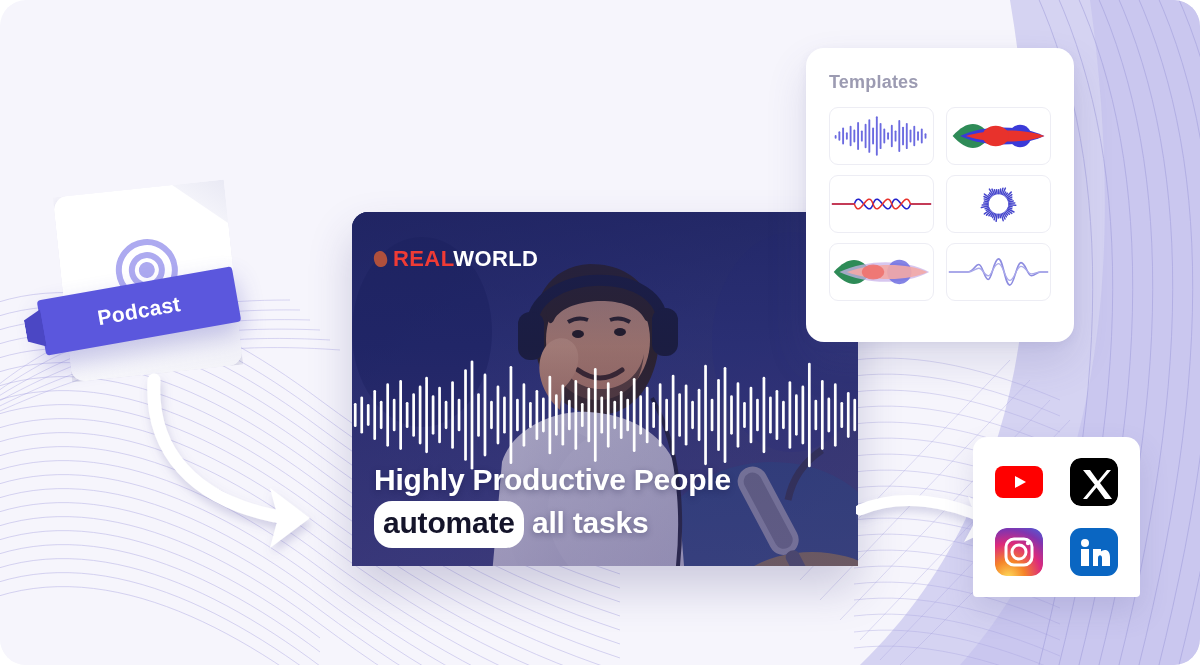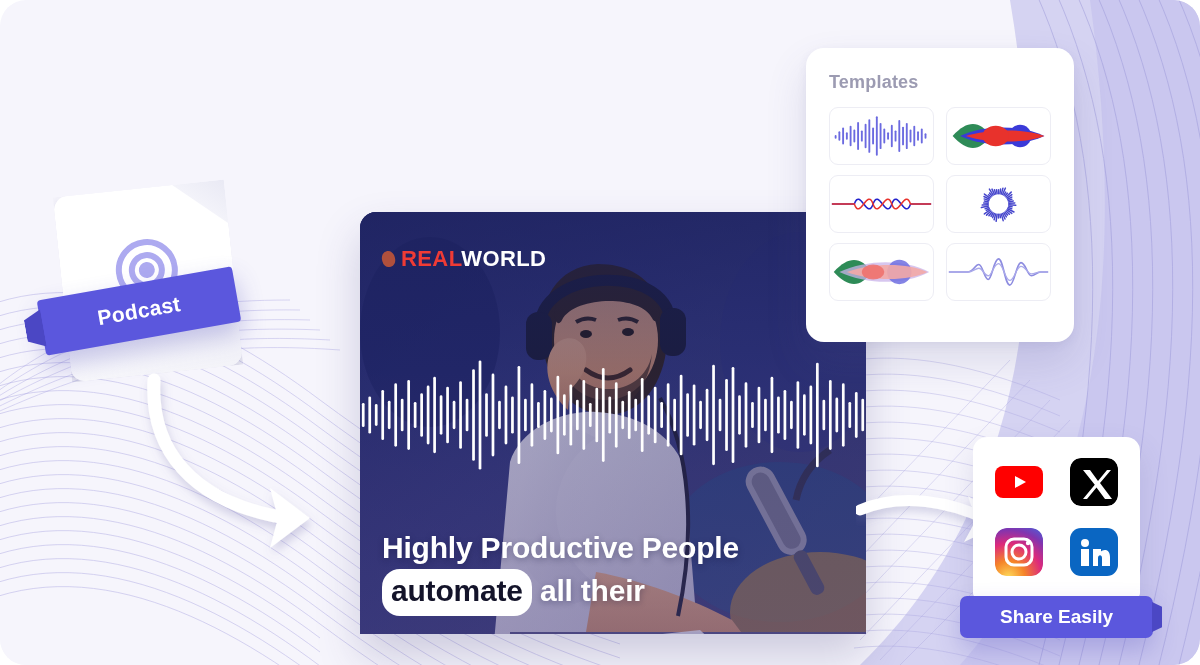--- a/index.html
+++ b/index.html
@@ -68,22 +68,22 @@
     color: #fff; font-weight: 700; font-size: 21px; letter-spacing: .3px;
   }
 
   
   #arrow-left  { position: absolute; left: 128px; top: 352px; width: 236px; height: 212px; }
   #arrow-right { position: absolute; left: 856px; top: 486px; width: 168px; height: 72px; }
 
   
   #video-card {
     position: absolute;
-    left: 360px; top: 212px;
-    width: 506px; height: 422px;
+    left: 352px; top: 212px;
+    width: 506px; height: 354px;
     border-radius: 16px 16px 0 0;
     overflow: hidden;
     background: #2a2f6b;
     box-shadow: 0 22px 44px rgba(60,55,120,.22);
   }
   .vc-photo { position: absolute; inset: 0; }
   .vc-tint {
     position: absolute; inset: 0;
     background:
       linear-gradient(180deg, rgba(30,35,95,.62) 0%, rgba(40,45,110,.30) 38%, rgba(60,55,120,.34) 62%, rgba(75,65,130,.40) 100%);
@@ -457,21 +457,21 @@
         <rect x="481.93" y="28.36" width="2.72" height="63.27" rx="1.36" fill="#ffffff"></rect>
         <rect x="488.42" y="46.91" width="2.72" height="26.18" rx="1.36" fill="#ffffff"></rect>
         <rect x="494.91" y="37.09" width="2.72" height="45.82" rx="1.36" fill="#ffffff"></rect>
         <rect x="501.39" y="43.64" width="2.72" height="32.73" rx="1.36" fill="#ffffff"></rect>
       </svg>
 
     <div id="vc-caption">
       <div class="cap-line">Highly Productive People</div>
       <div class="cap-line">
         <span class="cap-hl">automate</span>
-        <span>all their</span>
+        <span>all tasks</span>
       </div>
     </div>
   </div>
 
   <div id="templates-panel">
     <div id="templates-title">Templates</div>
     <div id="templates-grid">
 
       <div class="tpl-cell">
         <svg viewBox="0 0 110 44" width="104" height="42">
@@ -642,17 +642,14 @@
     <div class="social-icon">
       <svg viewBox="0 0 48 48" width="48" height="48">
         <rect x="0" y="0" width="48" height="48" rx="8" fill="#0a66c2"></rect>
         <circle cx="15" cy="15" r="4" fill="#fff"></circle>
         <rect x="11" y="21" width="8" height="17" fill="#fff"></rect>
         <path d="M23 21 h8 v2.6 c1.6 -2.4 9 -3.4 9 5.4 V38 h-8 v-8 c0 -3.6 -4 -3.4 -4 0 V38 h-5 Z" fill="#fff"></path>
       </svg>
     </div>
   </div>
 
-  <div id="share-banner">
-    <span class="banner-label">Share Easily</span>
-  </div>
 
 </div>
 
 </body></html>

